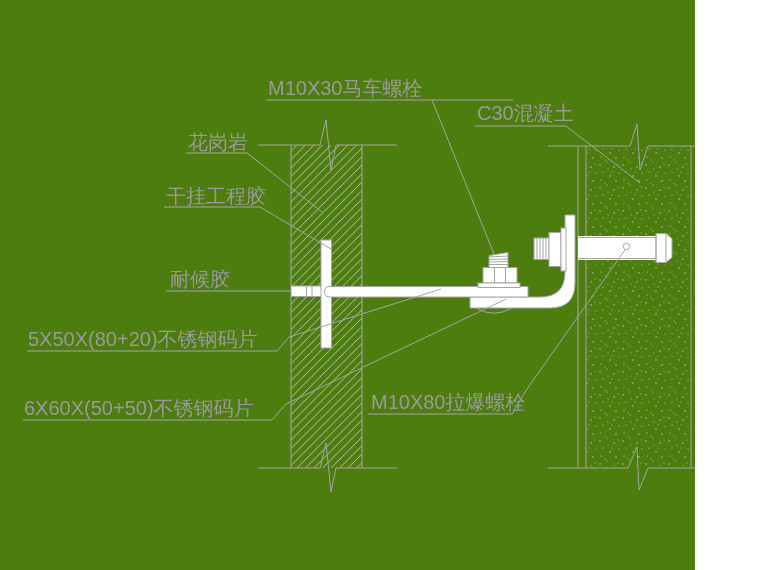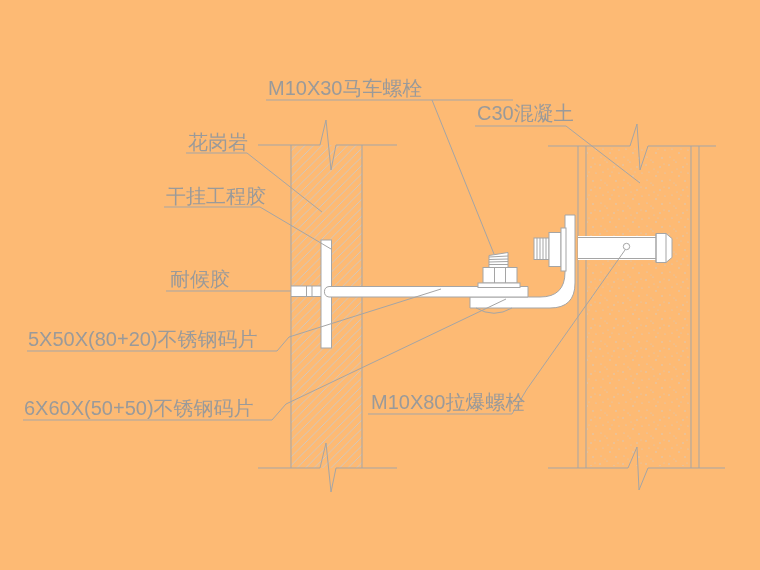--- a/index.html
+++ b/index.html
@@ -1,17 +1,17 @@
 <!DOCTYPE html>
 <html><head>
 <meta charset="utf-8">
 <style>
   html,body{margin:0;padding:0;background:#ffffff;}
   #stage{
-    position:relative;width:760px;height:570px;background:#fdba74;overflow:hidden;
+    position:relative;width:695px;height:570px;background:#4d7c0f;overflow:hidden;
     font-family:"Liberation Sans","DejaVu Sans",sans-serif;
   }
   svg{display:block;}
   svg text{
     font-family:"Liberation Sans","DejaVu Sans",sans-serif;
     font-size:20px;
     fill:#9a9a9a;
   }
   .ln{stroke:#a5a5a5;stroke-width:1;fill:none;}
   .lnw{stroke:#a5a5a5;stroke-width:1;fill:#ffffff;}

